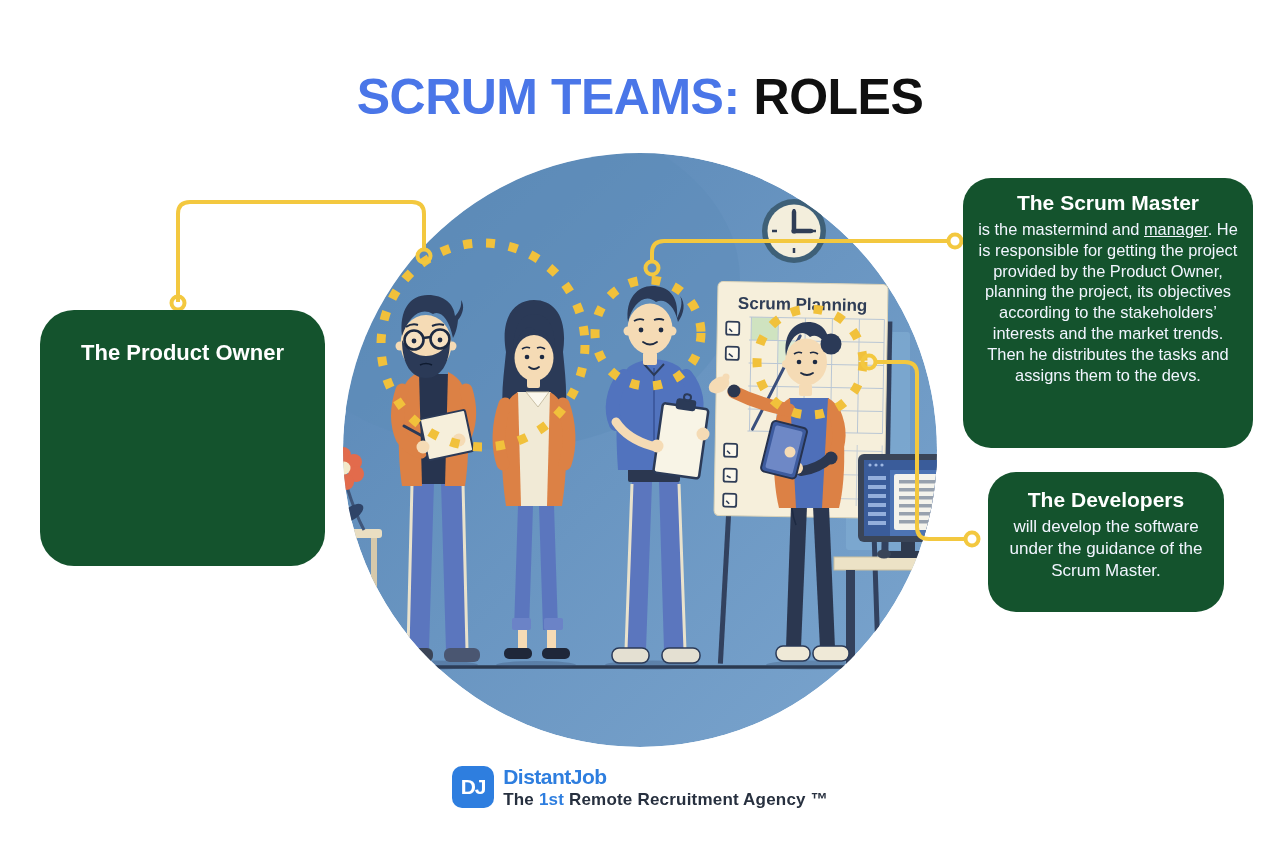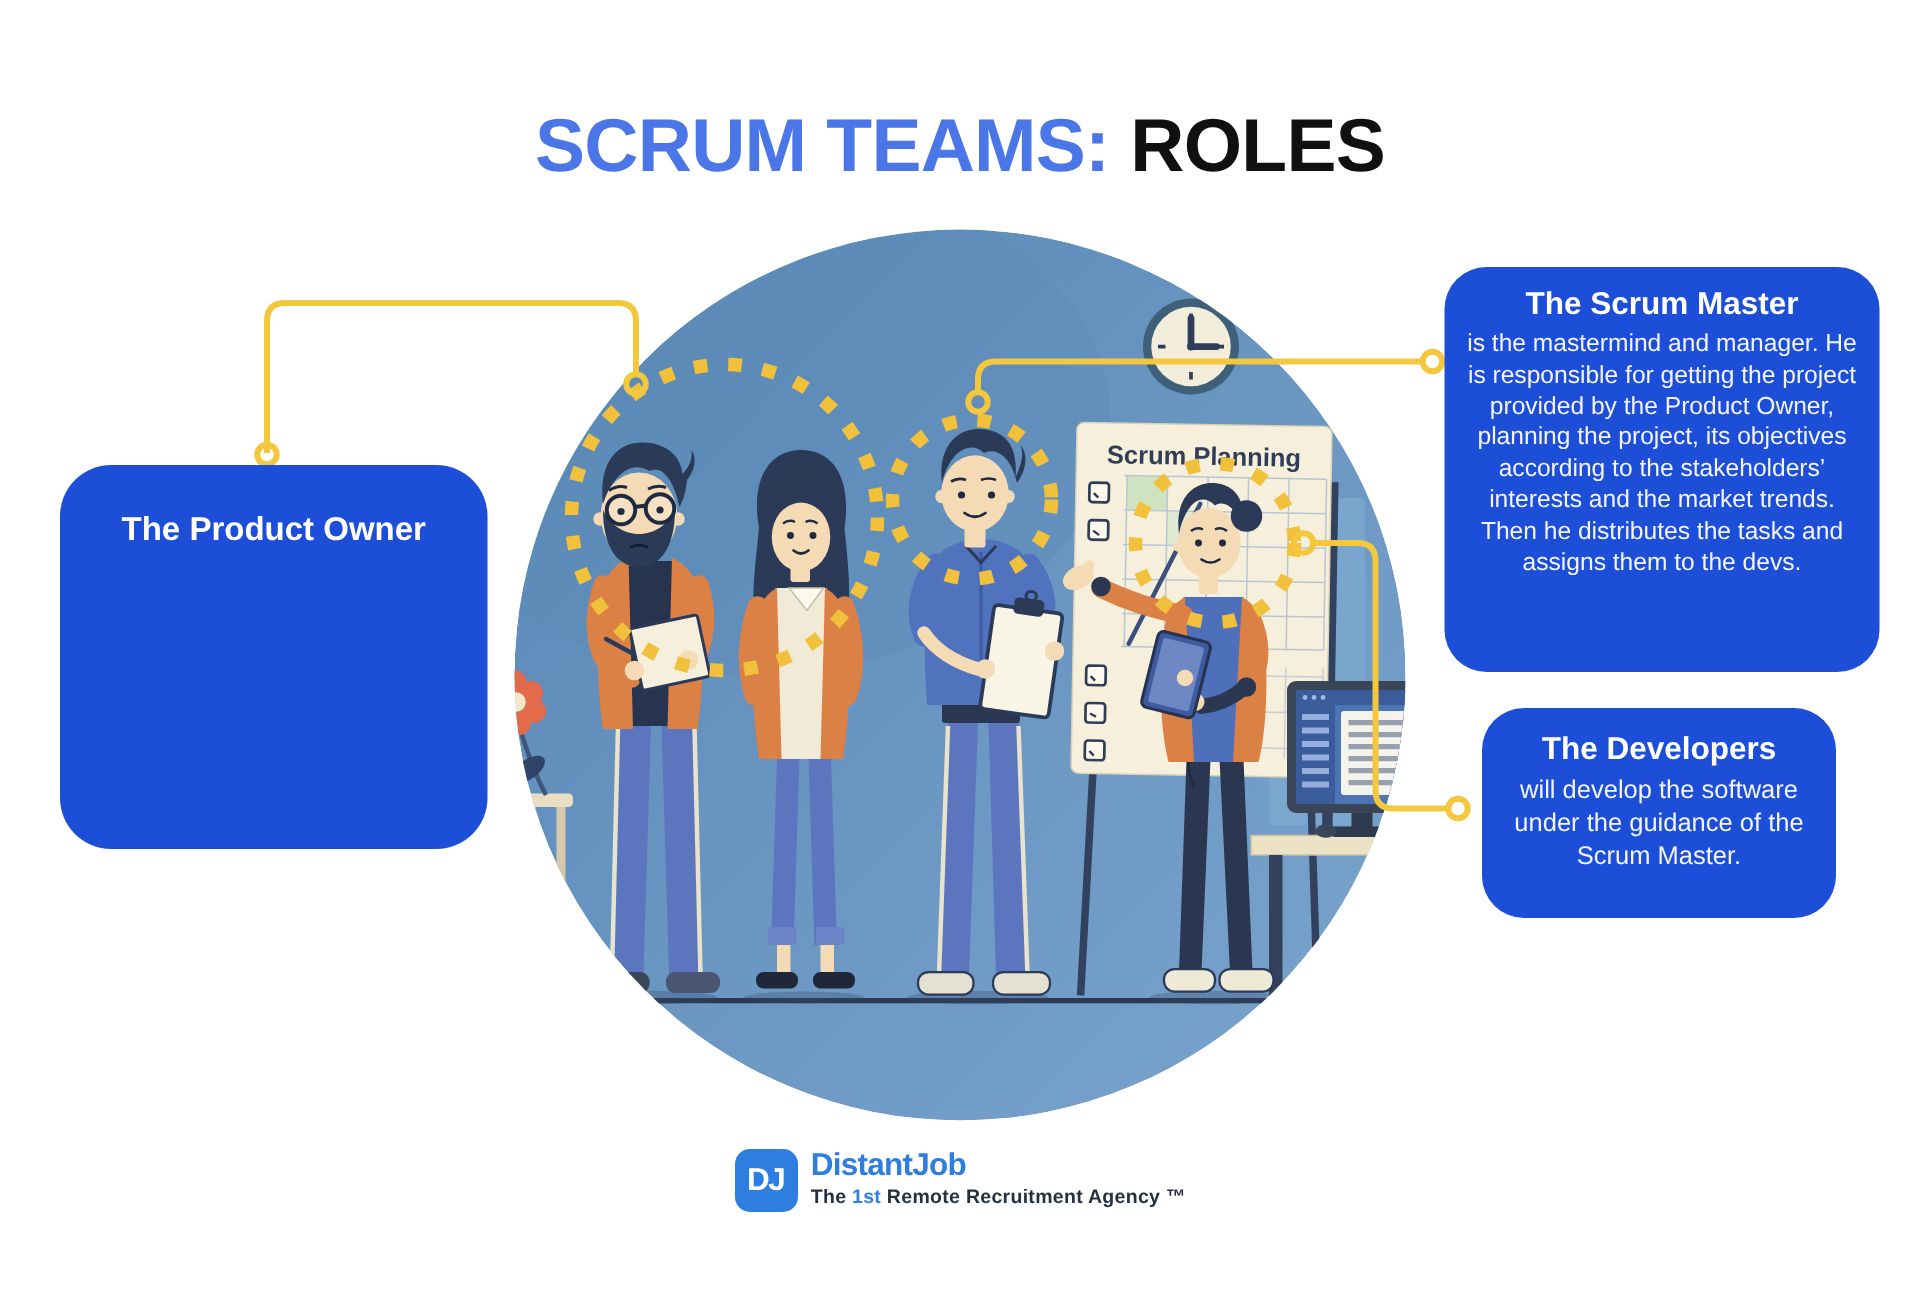--- a/index.html
+++ b/index.html
@@ -6,41 +6,41 @@
   .page{position:relative;width:1280px;height:860px;background:#ffffff;overflow:hidden;
         font-family:"Liberation Sans",sans-serif;border-radius:20px;}
   
   .title{position:absolute;top:68px;left:0;width:100%;text-align:center;
          font-size:50px;font-weight:800;letter-spacing:-0.5px;white-space:nowrap;}
   .title .t-blue{color:#4A76E8;}
   .title .t-black{color:#101010;margin-left:14px;}
   
   .scene{position:absolute;left:0;top:0;width:1280px;height:860px;}
   
-  .callout{position:absolute;background:#1d4ed8;color:#ffffff;text-align:center;box-sizing:border-box;}
+  .callout{position:absolute;background:#14532d;color:#ffffff;text-align:center;box-sizing:border-box;}
   .callout-heading{font-weight:800;}
   .callout-body{color:#F2F5FF;}
   .callout-po{left:40px;top:310px;width:285px;height:256px;border-radius:34px;padding:30px 16px 0;}
   .callout-po .callout-heading{font-size:22px;margin-bottom:7px;}
   .callout-po .callout-body{font-size:17.5px;line-height:1.3;}
   .callout-sm{left:963px;top:178px;width:290px;height:270px;border-radius:28px;padding:13px 10px 0;}
   .callout-sm .callout-heading{font-size:21px;margin-bottom:4px;}
   .callout-sm .callout-body{font-size:16.4px;line-height:1.27;}
   .callout-dev{left:988px;top:472px;width:236px;height:140px;border-radius:28px;padding:16px 9px 0;}
   .callout-dev .callout-heading{font-size:21px;margin-bottom:4px;}
   .callout-dev .callout-body{font-size:17px;line-height:1.3;}
-  .u{}
+  .u{text-decoration:underline;}
   
   .logo{position:absolute;top:766px;left:0;width:100%;display:flex;justify-content:center;
         align-items:flex-start;gap:9px;}
   .logo-mark{width:42px;height:42px;background:#2E7EDF;border-radius:10px;color:#fff;
              display:flex;align-items:center;justify-content:center;font-size:21px;
              font-weight:800;letter-spacing:-1px;}
   .logo-name{font-size:21px;font-weight:700;color:#2E7EDF;line-height:1.05;letter-spacing:-0.5px;}
-  .logo-tagline{font-size:13px;font-weight:700;color:#27303F;margin-top:2px;letter-spacing:0.2px;}
+  .logo-tagline{font-size:17px;font-weight:700;color:#27303F;margin-top:2px;letter-spacing:0.2px;}
   .logo-tagline .hl{color:#2E7EDF;}
 </style>
 </head>
 <body>
 
 <div class="page">
 
   <h1 class="title" style="margin:0;">
     <span class="t-blue">SCRUM TEAMS:</span><span class="t-black">ROLES</span>
   </h1>

